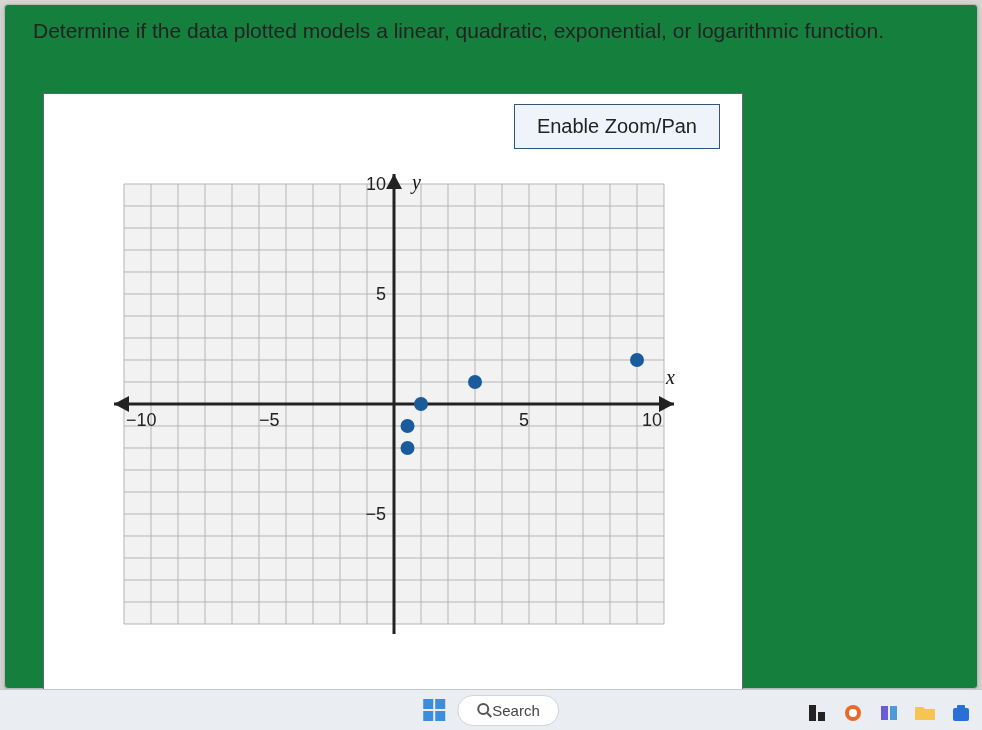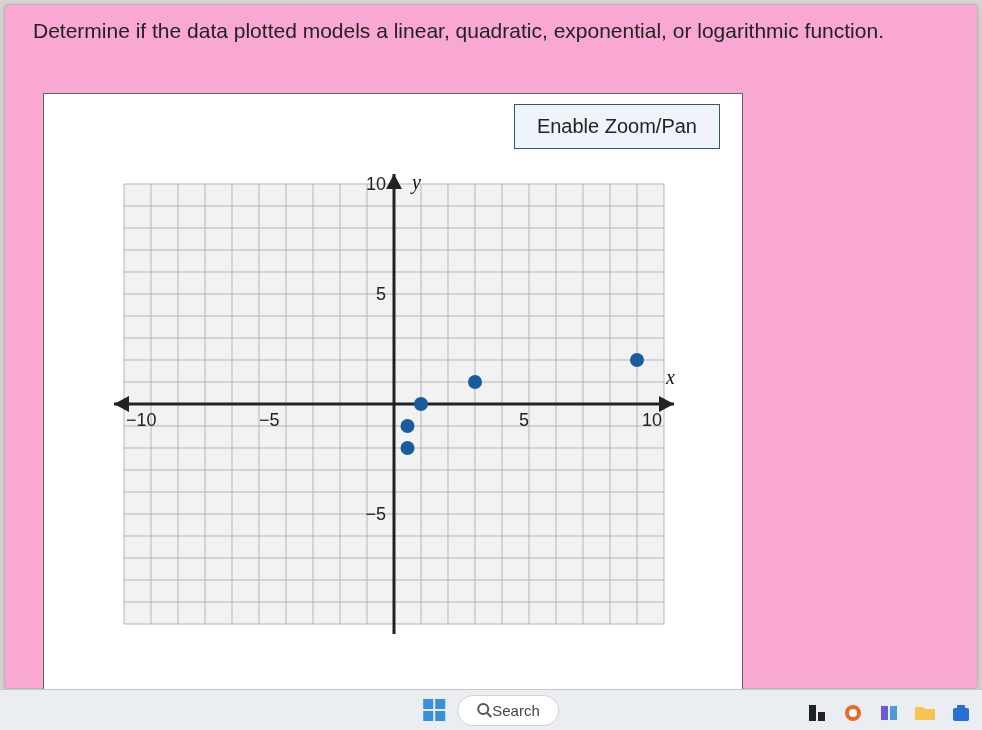--- a/index.html
+++ b/index.html
@@ -1,19 +1,19 @@
 <!DOCTYPE html>
 <html><head>
 <meta charset="utf-8">
 <style>
   * { box-sizing: border-box; margin: 0; padding: 0; }
   html, body { width: 982px; height: 730px; font-family: Arial, Helvetica, sans-serif; background: #d8d6d3; overflow: hidden; }
   .page {
     position: absolute; left: 4px; top: 4px; width: 974px; height: 685px;
-    background: #f9a8d4; border: 1px solid #b8b8b8; border-radius: 4px;
+    background: #15803d; border: 1px solid #b8b8b8; border-radius: 4px;
     box-shadow: 0 2px 6px rgba(0,0,0,0.15);
     padding-left: 37px;
   }
   .question {
     position: absolute; left: 28px; top: 14px; font-size: 21px; color: #222;
   }
   .plot-frame {
     position: absolute; left: 38px; top: 56px; width: 700px; height: 620px;
     background: #fff; border: 1px solid #666; margin-top: 32px;
   }

